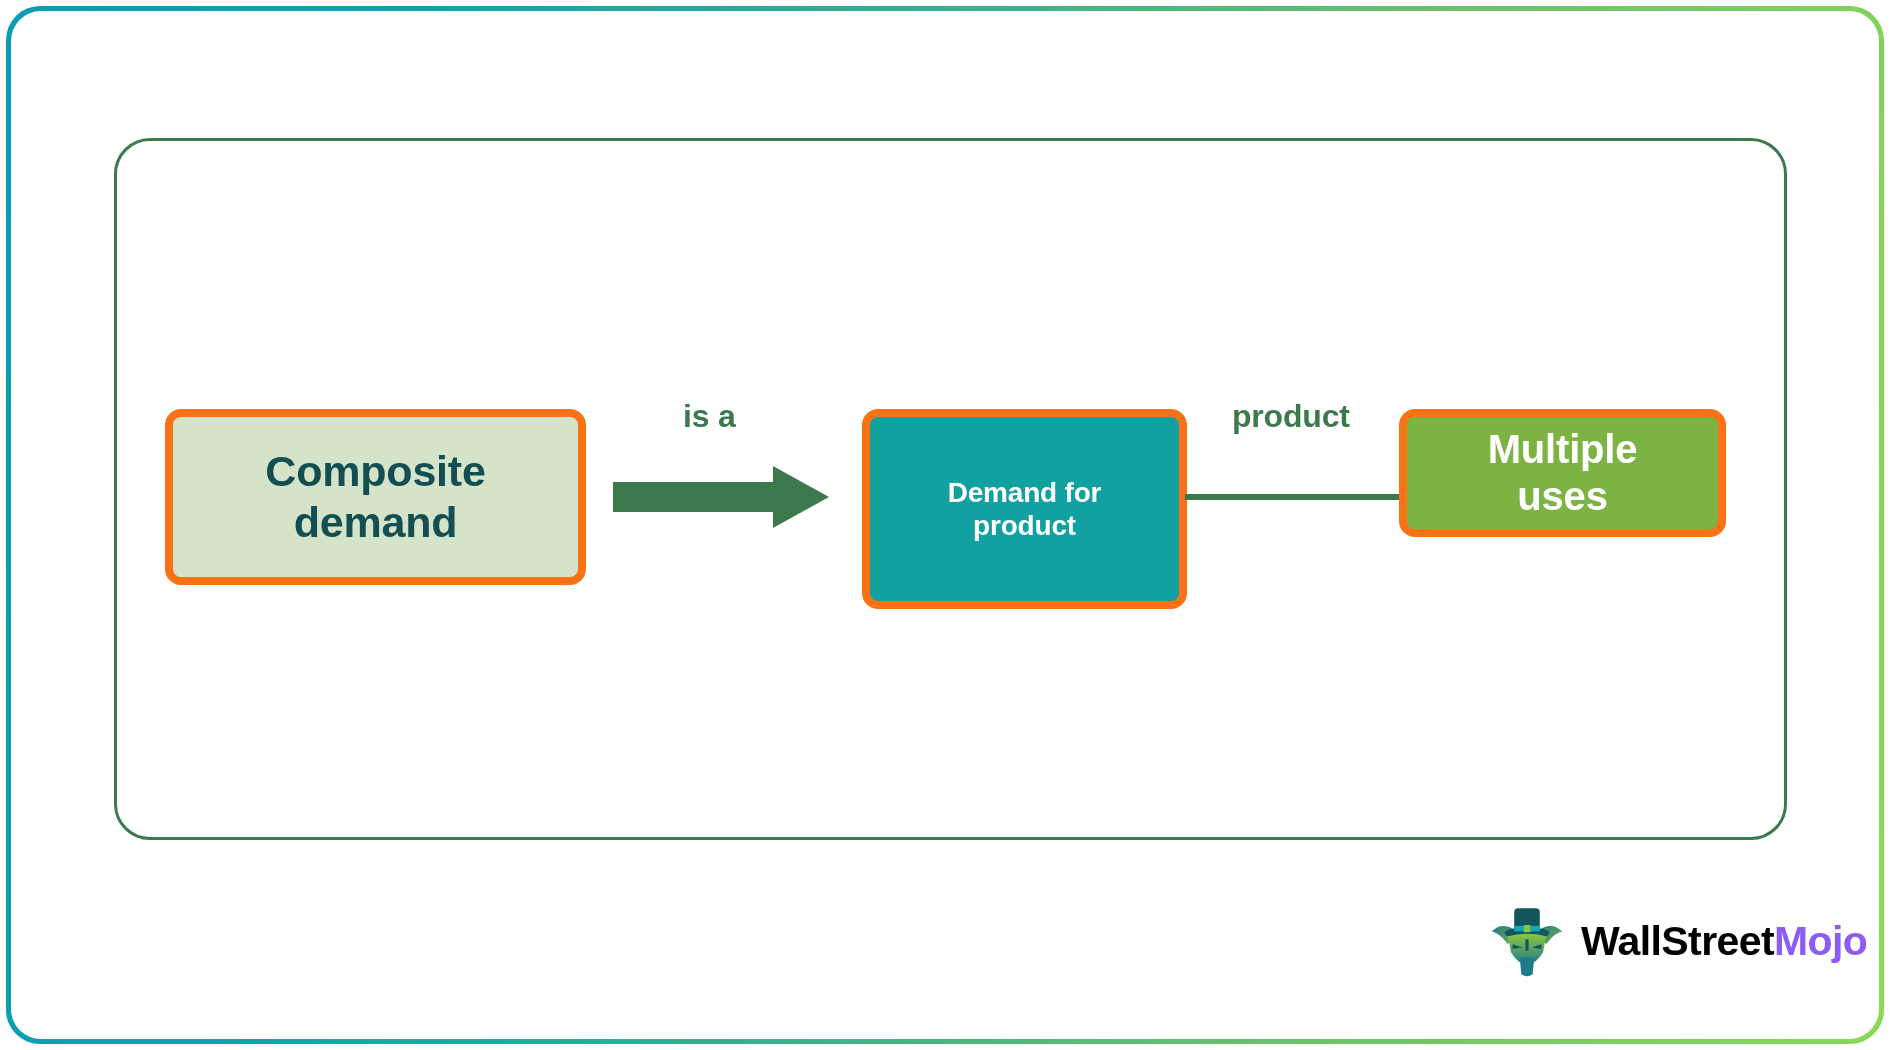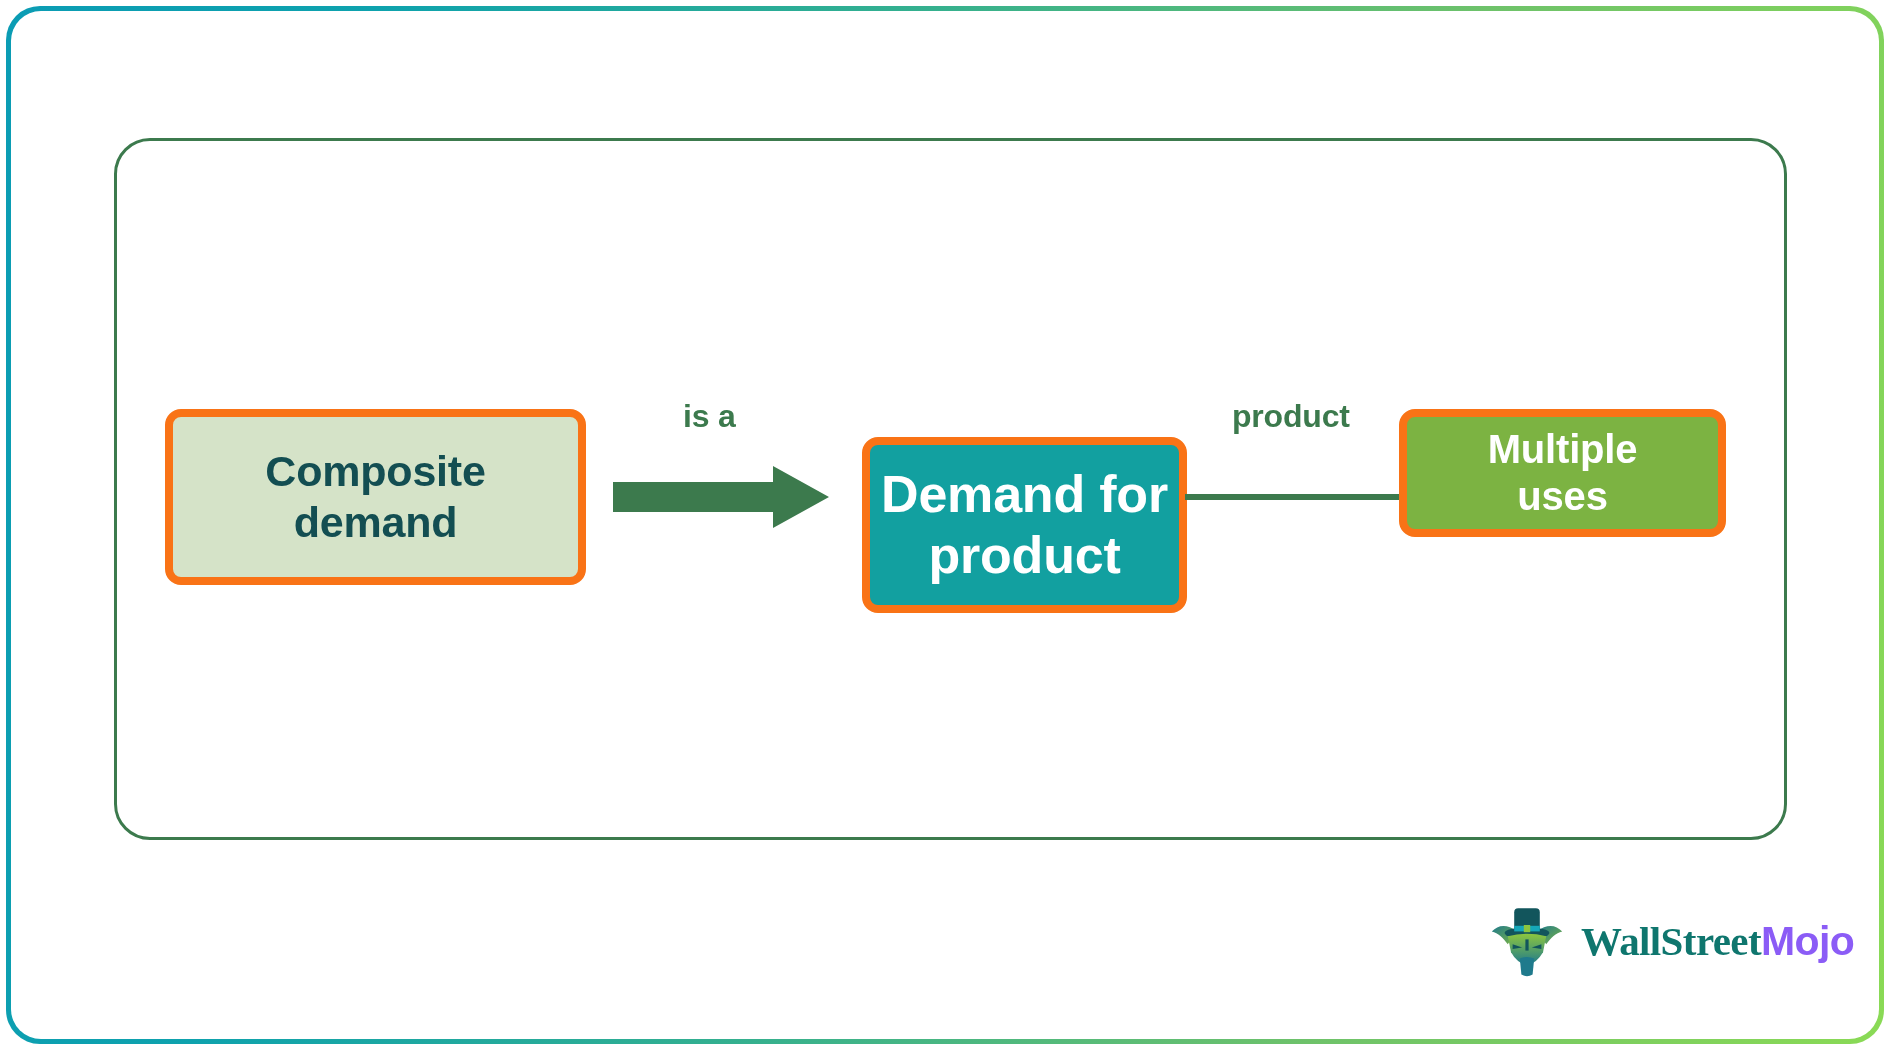--- a/index.html
+++ b/index.html
@@ -85,25 +85,24 @@
     width: 421px;
     height: 176px;
     background: #d5e3c8;
     color: #134e52;
     font-size: 43px;
   }
   .node-demand {
     left: 862px;
     top: 409px;
     width: 325px;
-    height: 176px;
+    height: 200px;
     background: #12a0a0;
     color: #ffffff;
-    font-size: 52px;
-    margin-top: 28px;
+    font-size: 28px;
   }
   .node-uses {
     left: 1399px;
     top: 409px;
     width: 327px;
     height: 128px;
     background: #7cb342;
     color: #ffffff;
     font-size: 40px;
   }
@@ -147,21 +146,21 @@
     align-items: center;
     gap: 14px;
   }
   .brand-mark { width: 80px; height: 80px; display: block; }
   .brand-text {
     font-size: 41px;
     font-weight: 700;
     letter-spacing: -0.6px;
     white-space: nowrap;
   }
-  .brand-text .part-wall { color: #0f766e; font-family: Liberation Serif, serif; }
+  .brand-text .part-wall { color: #000000; }
   .brand-text .part-mojo { color: #8b5cf6; }
 </style>
 </head>
 <body>
 
 <div class="outer-frame">
   <div class="outer-frame-inner">
 
     <div class="panel"></div>
 

